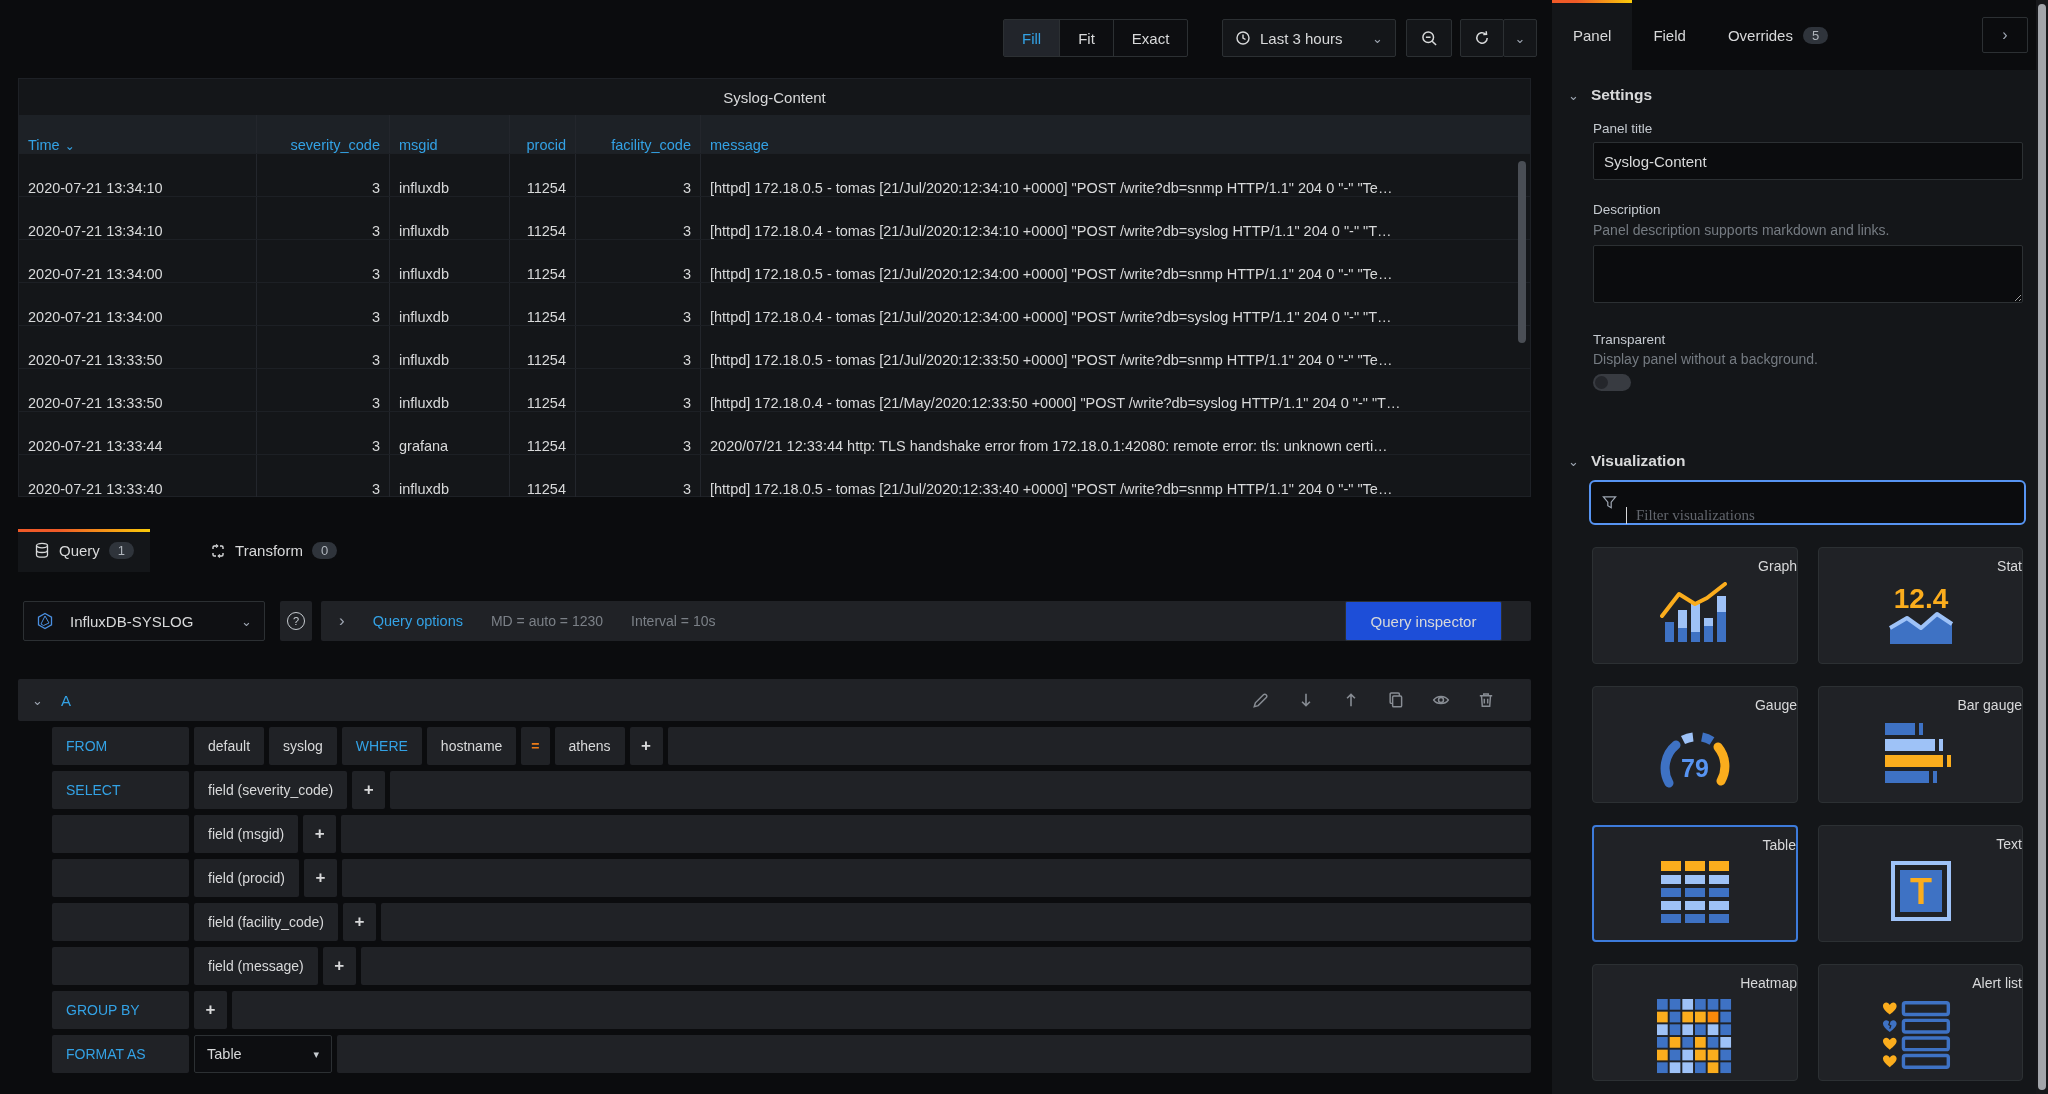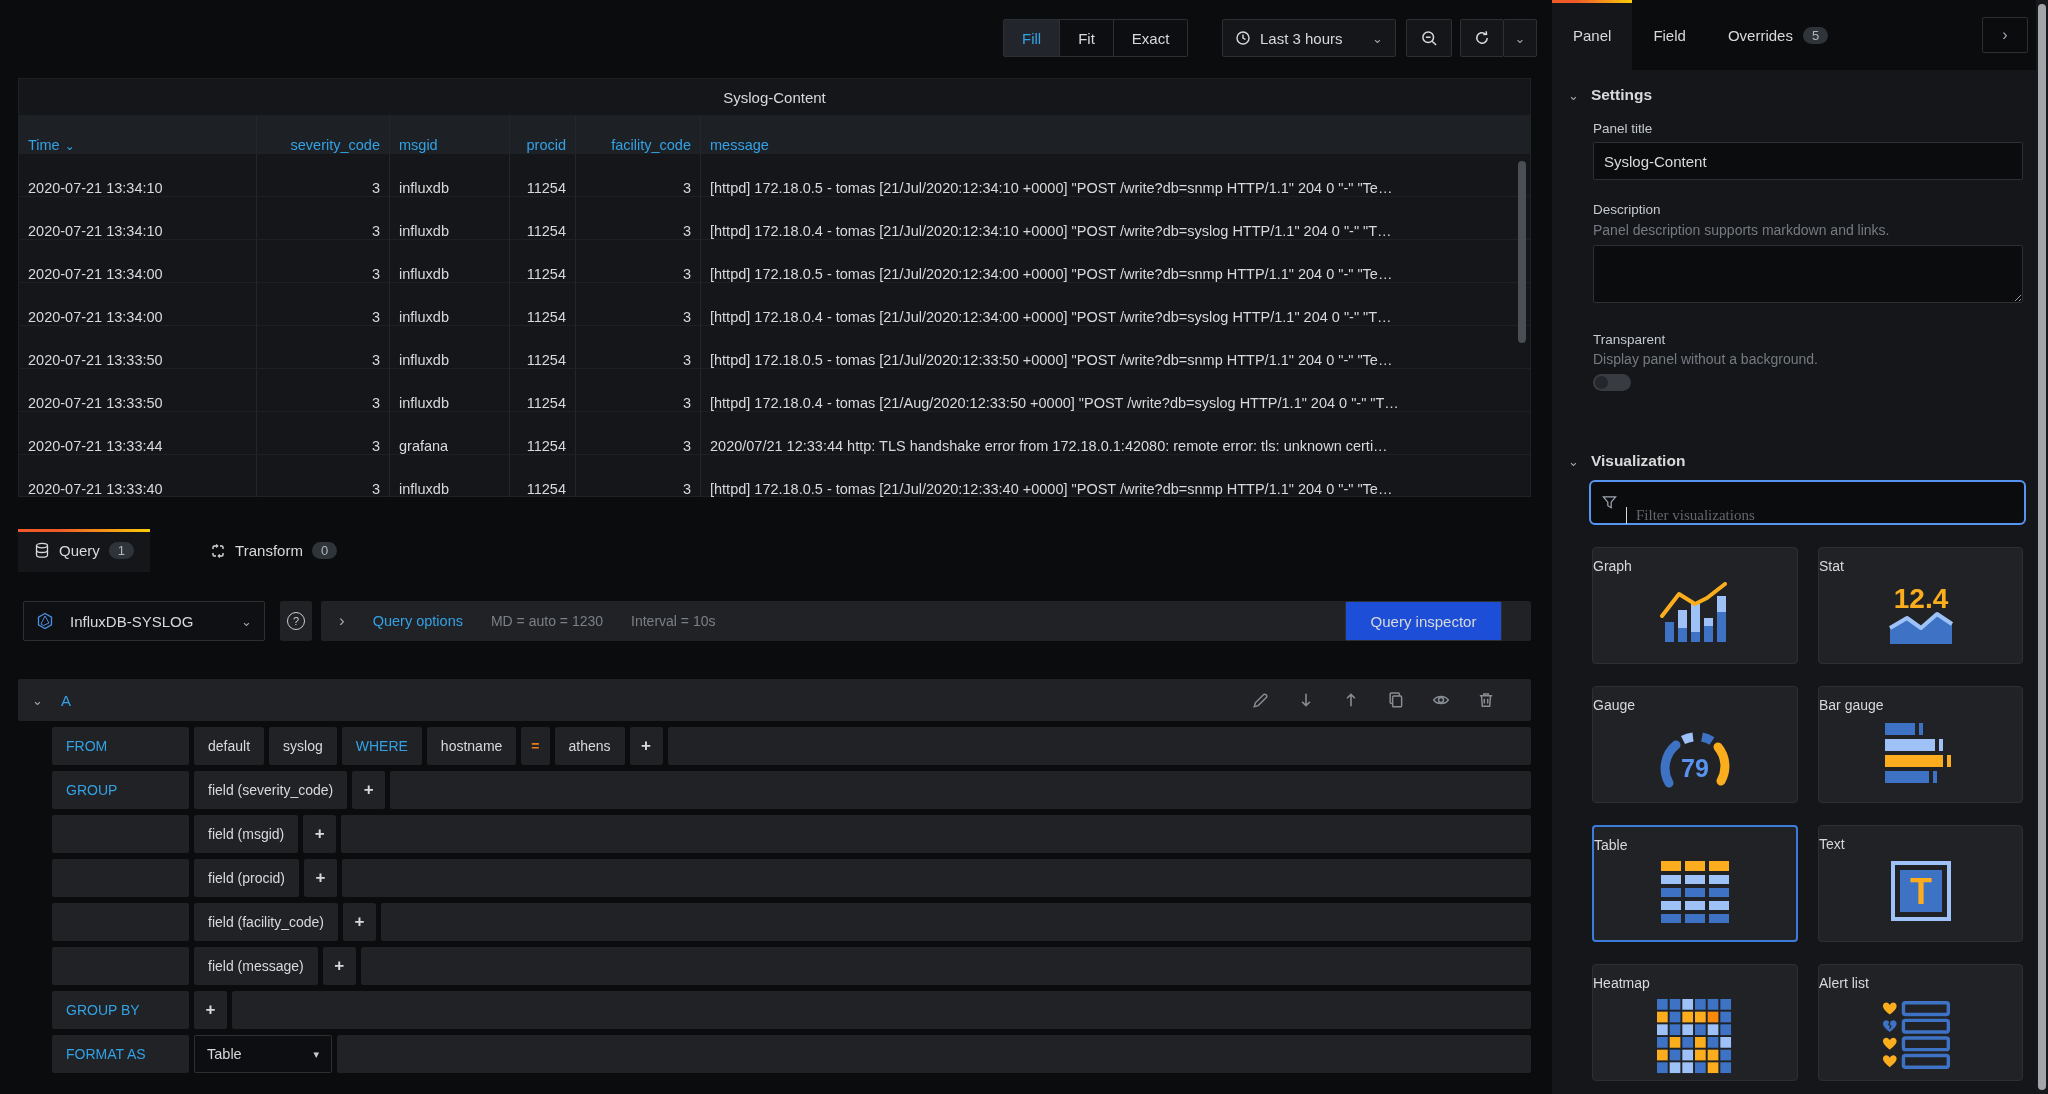--- a/index.html
+++ b/index.html
@@ -99,21 +99,21 @@
   .toggle { width:38px; height:17px; background:#383b41; border-radius:9px; position:relative; }
   .toggle .knob { position:absolute; left:2px; top:2px; width:13px; height:13px; border-radius:50%; background:#24262b; }
   .filter-wrap { left:37px; top:480px; width:437px; height:45px; border:2px solid #5794f2; border-radius:6px;
                  background:#0b0c0e; display:flex; align-items:center; gap:9px; padding:0 11px; }
   .filter-wrap input { flex:1; background:transparent; border:none; outline:none; color:#d8d9da; font-size:15px;
                        font-family:Liberation Serif, serif; border-left:1px solid #d8d9da; padding-left:9px;margin-top:25px; }
   .filter-wrap input::placeholder { color:#62666d; }
   .viz-grid { left:40px; top:547px; width:431px; display:grid; grid-template-columns:206px 205px; column-gap:20px; row-gap:22px; }
   .viz-card { height:117px; background:#202226; border:1px solid #2c3033; border-radius:4px; position:relative; }
   .viz-card.selected { border:2px solid #3d7bdb; }
-  .viz-label { position:absolute; top:10px; left:0; right:0; text-align:left; font-size:14px; color:#d8d9da; }
+  .viz-label { position:absolute; top:10px; left:0; right:0; text-align:right; font-size:14px; color:#d8d9da; }
   .viz-icon { position:absolute; left:50%; top:34px; transform:translateX(-50%); }
 
   
   .page-sb-track { left:2036px; top:0; width:12px; height:1094px; background:#17181b; }
   .page-sb-thumb { left:2038px; top:4px; width:8px; height:1086px; background:#a2a5aa; border-radius:4px; }
 </style>
 </head>
 <body>
 
 <div id="app">
@@ -201,21 +201,21 @@
           <div class="td right">11254</div>
           <div class="td right">3</div>
           <div class="td left">[httpd] 172.18.0.5 - tomas [21/Jul/2020:12:33:50 +0000] "POST /write?db=snmp HTTP/1.1" 204 0 "-" "Te…</div>
         </div>
         <div class="grid-row tr">
           <div class="td left">2020-07-21 13:33:50</div>
           <div class="td right">3</div>
           <div class="td left">influxdb</div>
           <div class="td right">11254</div>
           <div class="td right">3</div>
-          <div class="td left">[httpd] 172.18.0.4 - tomas [21/Aug/2020:12:33:50 +0000] "POST /write?db=syslog HTTP/1.1" 204 0 "-" "T…</div>
+          <div class="td left">[httpd] 172.18.0.4 - tomas [21/May/2020:12:33:50 +0000] "POST /write?db=syslog HTTP/1.1" 204 0 "-" "T…</div>
         </div>
         <div class="grid-row tr">
           <div class="td left">2020-07-21 13:33:44</div>
           <div class="td right">3</div>
           <div class="td left">grafana</div>
           <div class="td right">11254</div>
           <div class="td right">3</div>
           <div class="td left">2020/07/21 12:33:44 http: TLS handshake error from 172.18.0.1:42080: remote error: tls: unknown certi…</div>
         </div>
         <div class="grid-row tr">
@@ -303,21 +303,21 @@
       <div class="seg">syslog</div>
       <div class="seg kw" style="width:auto">WHERE</div>
       <div class="seg">hostname</div>
       <div class="seg op">=</div>
       <div class="seg">athens</div>
       <div class="seg plus">+</div>
       <div class="seg fillr"></div>
     </div>
     <div style="display:flex;flex-direction:column;gap:6px">
         <div class="qrow">
-          <div class="seg kw">GROUP</div>
+          <div class="seg kw">SELECT</div>
           <div class="seg">field (severity_code)</div>
           <div class="seg plus">+</div>
           <div class="seg fillr"></div>
         </div>
         <div class="qrow">
           <div class="seg kw"></div>
           <div class="seg">field (msgid)</div>
           <div class="seg plus">+</div>
           <div class="seg fillr"></div>
         </div>

